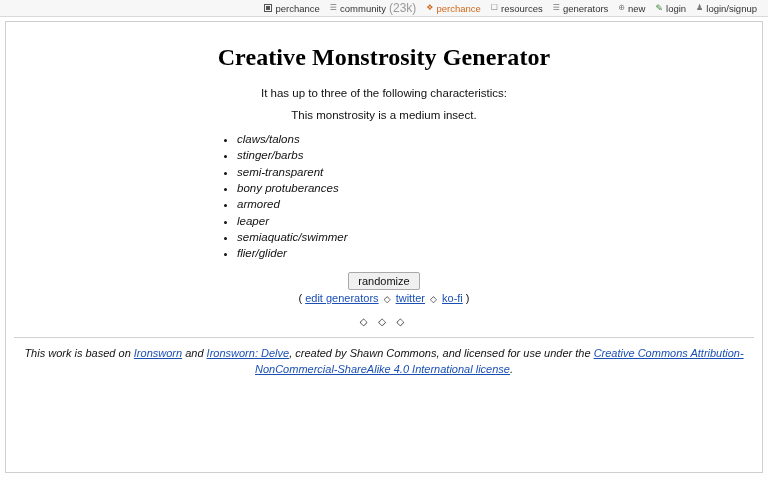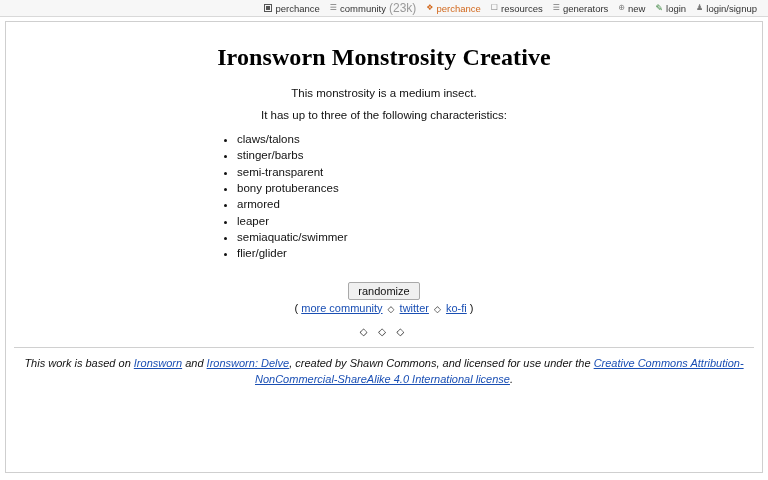--- a/index.html
+++ b/index.html
@@ -124,24 +124,25 @@
     line-height: 1.42;
   }
   .list-wrap {
     width: 100%;
     text-align: center;
   }
   .list-inner {
     display: inline-block;
     width: 330px;
     text-align: left;
+    font-style: italic;
   }
 
   .btn-row {
-    margin-top: 20px;
+    margin-top: 10px;
   }
   button.randomize {
     font-family: "Liberation Sans", sans-serif;
     font-size: 11px;
     padding: 2px 9px;
     background: #f0f0f0;
     border: 1px solid #a9a9a9;
     border-radius: 2px;
     color: #111;
     cursor: pointer;
@@ -232,25 +233,25 @@
     <a class="tb-item">
       <span class="tb-glyph">♟</span>
       <span>login/signup</span>
     </a>
   </div>
 </div>
 
 <div class="page">
   <div class="content">
 
-    <h1 class="title">Ironsworn Monstrosity Creative</h1>
+    <h1 class="title">Creative Monstrosity Generator</h1>
+
+    <p class="line">It has up to three of the following characteristics:</p>
 
     <p class="line">This monstrosity is a medium insect.</p>
-
-    <p class="line">It has up to three of the following characteristics:</p>
 
     <div class="list-wrap">
       <div class="list-inner">
         <ul class="traits">
           <li>claws/talons</li>
           <li>stinger/barbs</li>
           <li>semi-transparent</li>
           <li>bony protuberances</li>
         </ul>
       </div>
@@ -268,21 +269,21 @@
       </div>
     </div>
 
     <div class="btn-row">
       <button class="randomize">randomize</button>
     </div>
 
 
     <div class="links">
       <span>(</span>
-      <a href="#">more community</a>
+      <a href="#">edit generators</a>
       <span class="diamond">◇</span>
       <a href="#">twitter</a>
       <span class="diamond">◇</span>
       <a href="#">ko-fi</a>
       <span>)</span>
     </div>
 
     <div class="diamond-row">◇ ◇ ◇</div>
 
     <hr class="sep">

